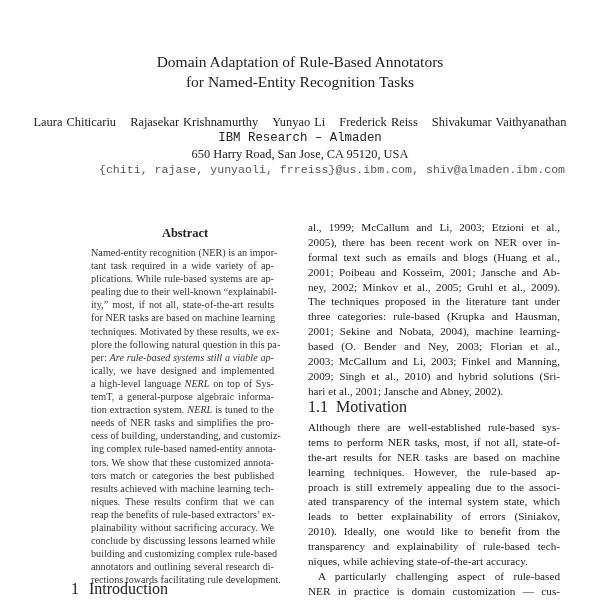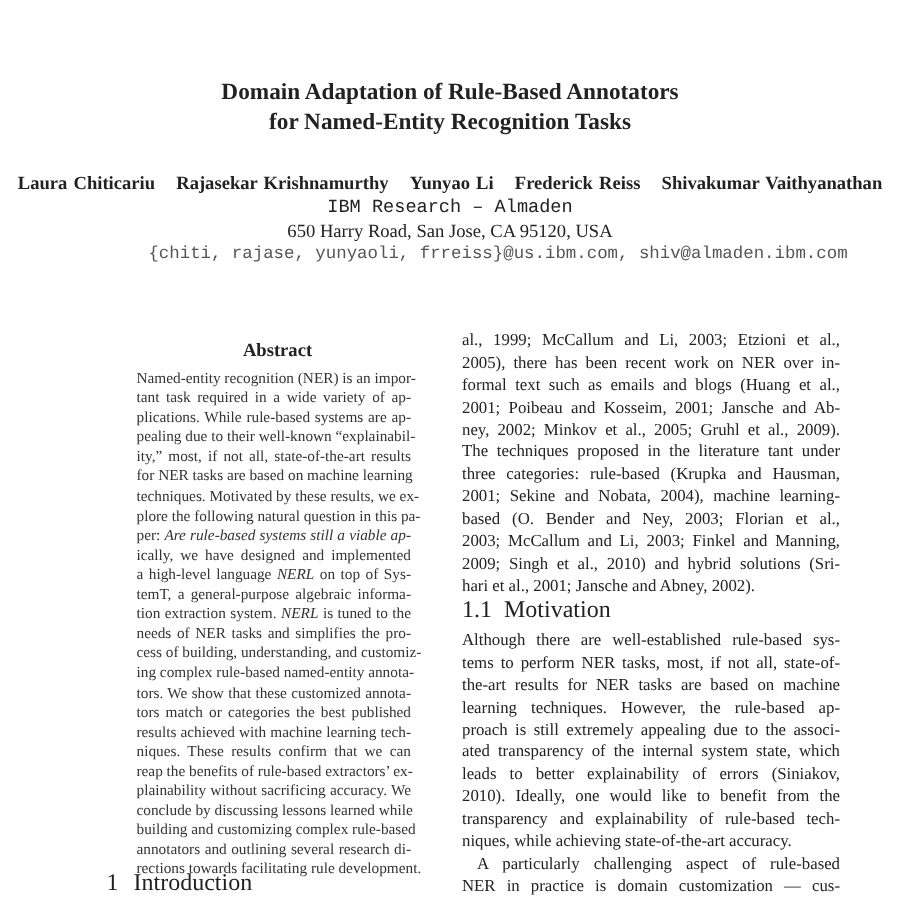--- a/index.html
+++ b/index.html
@@ -14,32 +14,32 @@
       position: relative;
       font-family: "Liberation Serif", "DejaVu Serif", serif;
       color: #1a1a1a;
     }
     .title {
       position: absolute;
       left: 0;
       width: 600px;
       top: 52px;
       text-align: center;
-      font-weight: bold;
+      font-weight: normal;
       font-size: 15.5px;
       line-height: 20px;
       color: #222;
     }
     .authors {
       position: absolute;
       left: 0;
       width: 600px;
       top: 114px;
       text-align: center;
-      font-weight: bold;
+      font-weight: normal;
       font-size: 12.4px;
       line-height: 16px;
       word-spacing: 1px;
       color: #222;
     }
     .authors span { margin: 0 5px; }
     .affil {
       position: absolute;
       left: 0;
       width: 600px;

